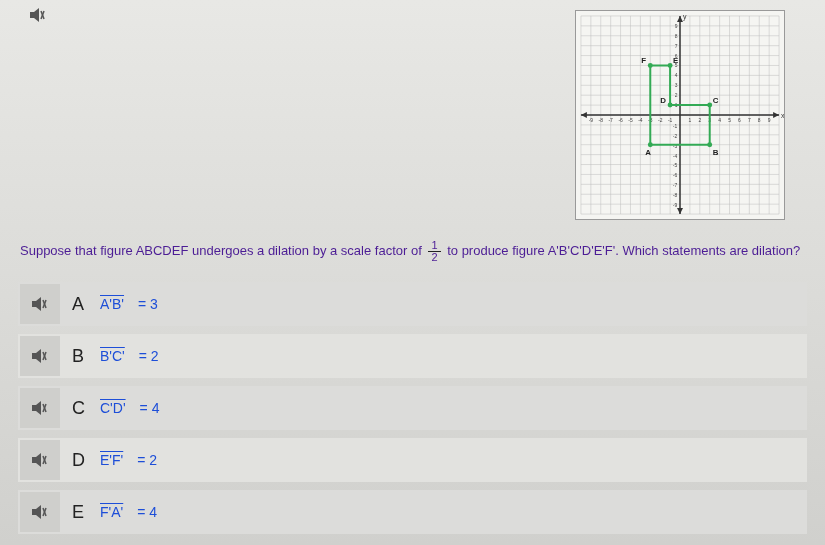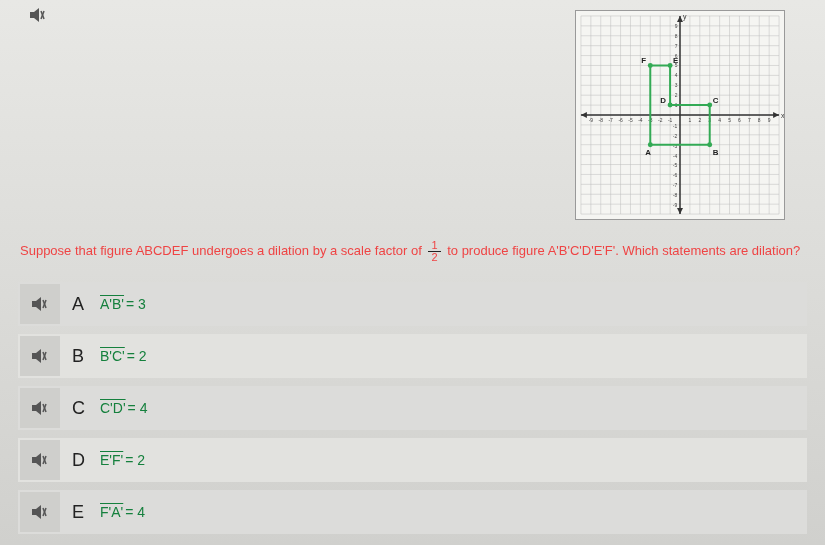--- a/index.html
+++ b/index.html
@@ -36,21 +36,21 @@
       width: 100%;
       height: 100%;
       display: block;
     }
     .question-text {
       position: absolute;
       top: 240px;
       left: 20px;
       right: 20px;
       font-size: 13px;
-      color: #ef4444;
+      color: #4c1d95;
       line-height: 1.5;
     }
     .fraction {
       display: inline-block;
       vertical-align: middle;
       text-align: center;
       font-size: 11px;
       line-height: 1;
       margin: 0 3px;
     }
@@ -85,24 +85,24 @@
       height: 14px;
     }
     .option-letter {
       width: 28px;
       font-size: 18px;
       color: #222;
       font-weight: normal;
     }
     .option-content {
       font-size: 14px;
-      color: #15803d;
+      color: #1d4ed8;
       display: flex;
       align-items: center;
-      gap: 2px;
+      gap: 14px;
     }
     .overline {
       text-decoration: overline;
       text-decoration-thickness: 1px;
     }
   </style>
 </head>
 <body>
 
 <div class="top-area">

